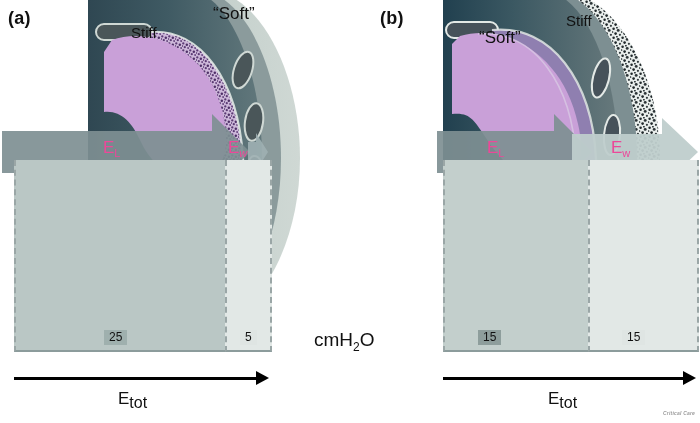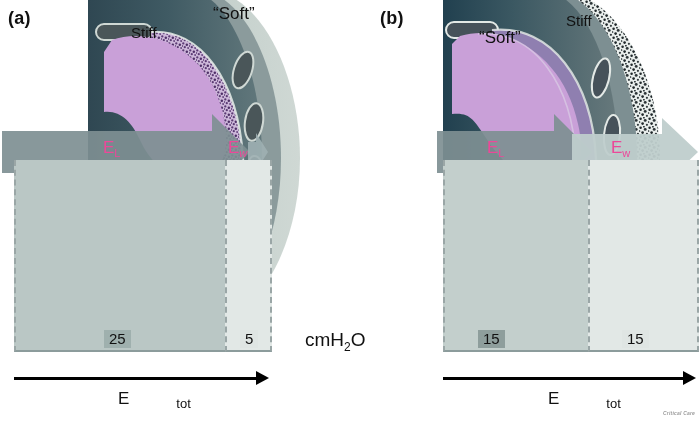--- a/index.html
+++ b/index.html
@@ -11,33 +11,33 @@
   
   .panel-letter{position:absolute;font-size:18px;font-weight:bold;color:#111;letter-spacing:.3px;}
 
   
   .press-band{position:absolute;box-sizing:border-box;}
   .press-band .seg{position:absolute;top:0;bottom:0;}
   .seg-dash-l{border-left:2px dashed #9aa6a6;}
   .seg-dash-r{border-right:2px dashed #9aa6a6;}
   .seg-line-bot{border-bottom:2px solid #8c9c9c;}
 
-  .press-val{position:absolute;font-size:15px;color:#111;
+  .press-val{position:absolute;font-size:12px;color:#111;
              padding:1px 5px 2px 5px;line-height:1;}
 
   
   .etot-arrow{position:absolute;height:0;border-top:3px solid #000;}
   .etot-head{position:absolute;width:0;height:0;
              border-top:7px solid transparent;border-bottom:7px solid transparent;
              border-left:13px solid #000;}
   .etot-label{position:absolute;font-size:17px;color:#111;white-space:nowrap;}
-  .etot-label sub{font-size:13px;margin-left:47px;}
-
-  
-  .cmh2o{position:absolute;font-size:19px;color:#111;white-space:nowrap;}
+  .etot-label sub{font-size:16px;}
+
+  
+  .cmh2o{position:absolute;font-size:19px;color:#111;white-space:nowrap;margin-left:9px;}
   .cmh2o sub{font-size:12px;}
 
   
   .e-label{position:absolute;font-size:17px;color:#ec4899;white-space:nowrap;}
   .e-label sub{font-size:11px;font-style:normal;}
   .e-label .ital{font-style:italic;}
 
   
   .anno{position:absolute;font-size:15px;font-weight:normal;color:#111;white-space:nowrap;}
 

